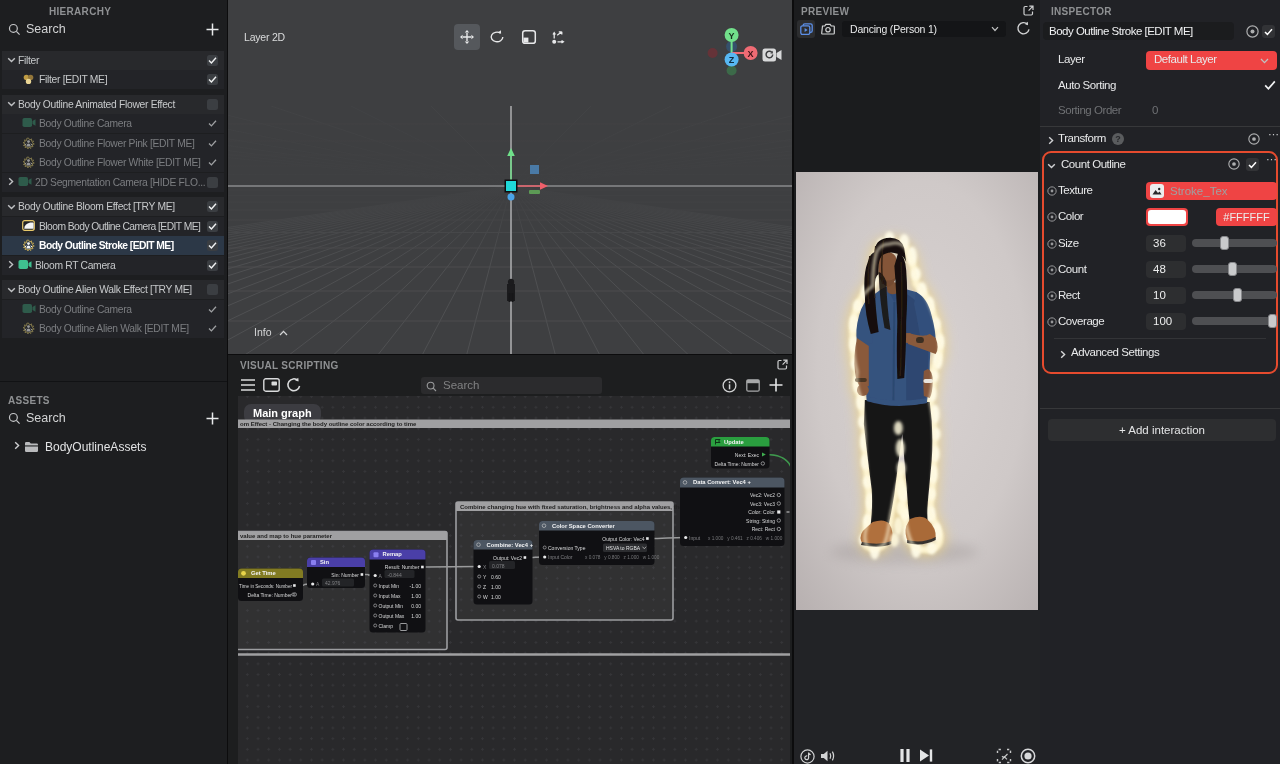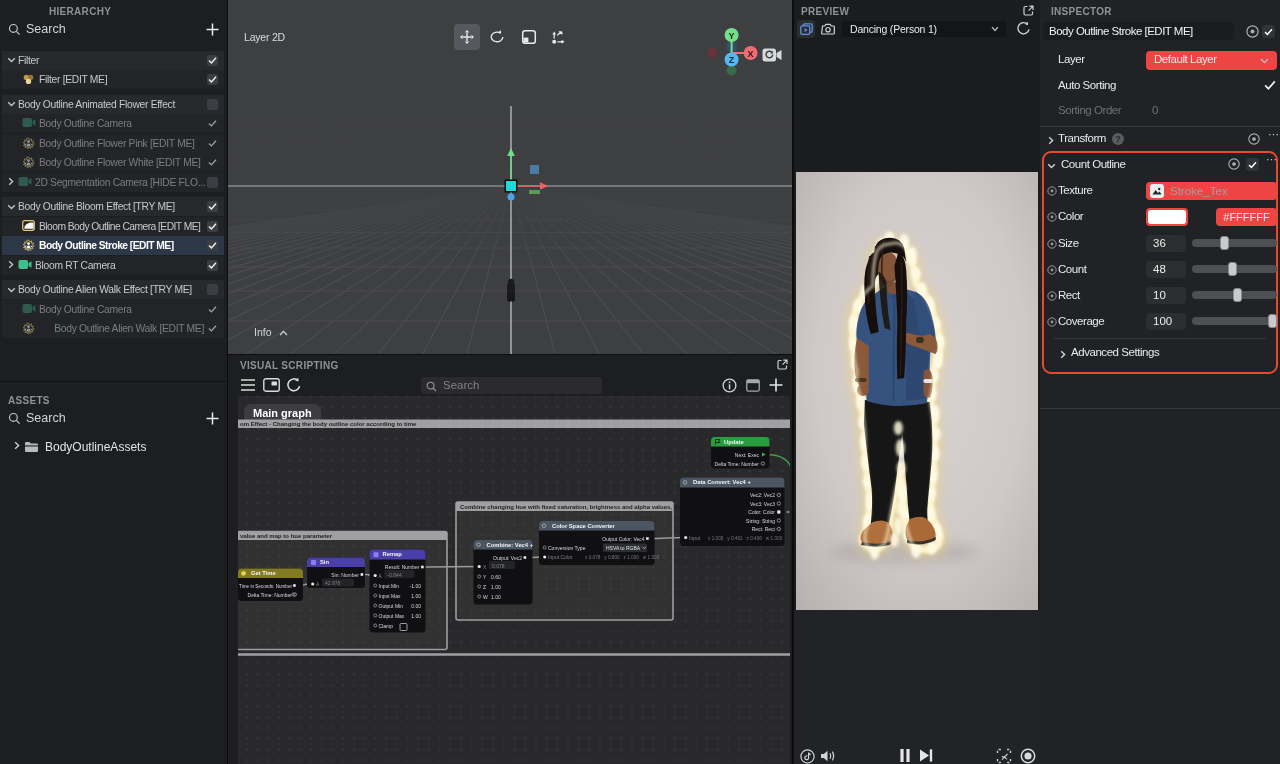--- a/index.html
+++ b/index.html
@@ -215,21 +215,21 @@
               <rect x="0.5" y="1" width="9.5" height="9" rx="1.8" fill="#2e5b4b"></rect>
               <path d="M10.5 4 L13.5 2.2 V8.8 L10.5 7 Z" fill="#2e5b4b"></path>
             </svg></span>
           <span class="lbl">Body Outline Camera</span>
           <span class="chk" style="background:none">
             <svg width="9" height="9" viewBox="0 0 9 8">
               <path d="M1 4 L3.4 6.4 L8 1.2" stroke="#9fa1a3" stroke-width="1.3" fill="none"></path>
             </svg>
           </span>
         </div>
-        <div class="hrow chd dis" style="top:319px; padding-left:20px;text-align:right;">
+        <div class="hrow chd dis" style="top:319px; padding-left:20px;">
           <span class="ico"><svg width="13" height="13" viewBox="0 0 13 13">
               <path d="M6.5 1 L7.6 3 L9.6 1.9 L9.4 4.2 L11.7 4.1 L10.3 5.9 L12.3 7 L10.1 7.7 L11 9.8 L8.8 9.2 L8.8 11.5 L7 10 L5.9 12 L5.1 9.8 L3 10.7 L3.7 8.5 L1.4 8.6 L3 6.9 L1 5.6 L3.2 5 L2.4 2.9 L4.6 3.6 L4.8 1.3 Z" fill="none" stroke="#857a4c" stroke-width="0.9" stroke-linejoin="round"></path>
               <circle cx="6.5" cy="4.6" r="1.4" fill="#97989a"></circle>
               <path d="M4.5 9.4 q0-2.8 2-2.8 q2 0 2 2.8 Z" fill="#97989a"></path>
               <path d="M4.2 6.6 l-1.2 1.6 M8.8 6.6 l1.2 1.6" stroke="#97989a" stroke-width="1"></path>
             </svg></span>
           <span class="lbl">Body Outline Alien Walk [EDIT ME]</span>
           <span class="chk" style="background:none">
             <svg width="9" height="9" viewBox="0 0 9 8">
               <path d="M1 4 L3.4 6.4 L8 1.2" stroke="#9fa1a3" stroke-width="1.3" fill="none"></path>
@@ -869,15 +869,16 @@
         <div class="abs" style="left:228px; top:314px; width:9px; height:14px; background:#c9cacc; border:1px solid #88898c; border-radius:3px;"></div>
       </div>
 
     <div class="abs" style="left:14px; top:338px; width:212px; height:1px; background:#333437;"></div>
     <svg class="abs" style="left:20px; top:350px;" width="6" height="9" viewBox="0 0 6 9">
         <path d="M1.2 1.2 L4.6 4.5 L1.2 7.8" stroke="#d8d9da" stroke-width="1.4" fill="none"></path>
       </svg>
     <span class="ilabel abs" style="left:31px; top:346px;">Advanced Settings</span>
 
     <div class="abs" style="left:0; top:408px; width:240px; height:1px; background:#37383a;"></div>
+    <div class="btn" style="top:419px; height:22px; line-height:22px;">+ Add interaction</div>
   </div>
 
 </div>
 
 </body></html>

